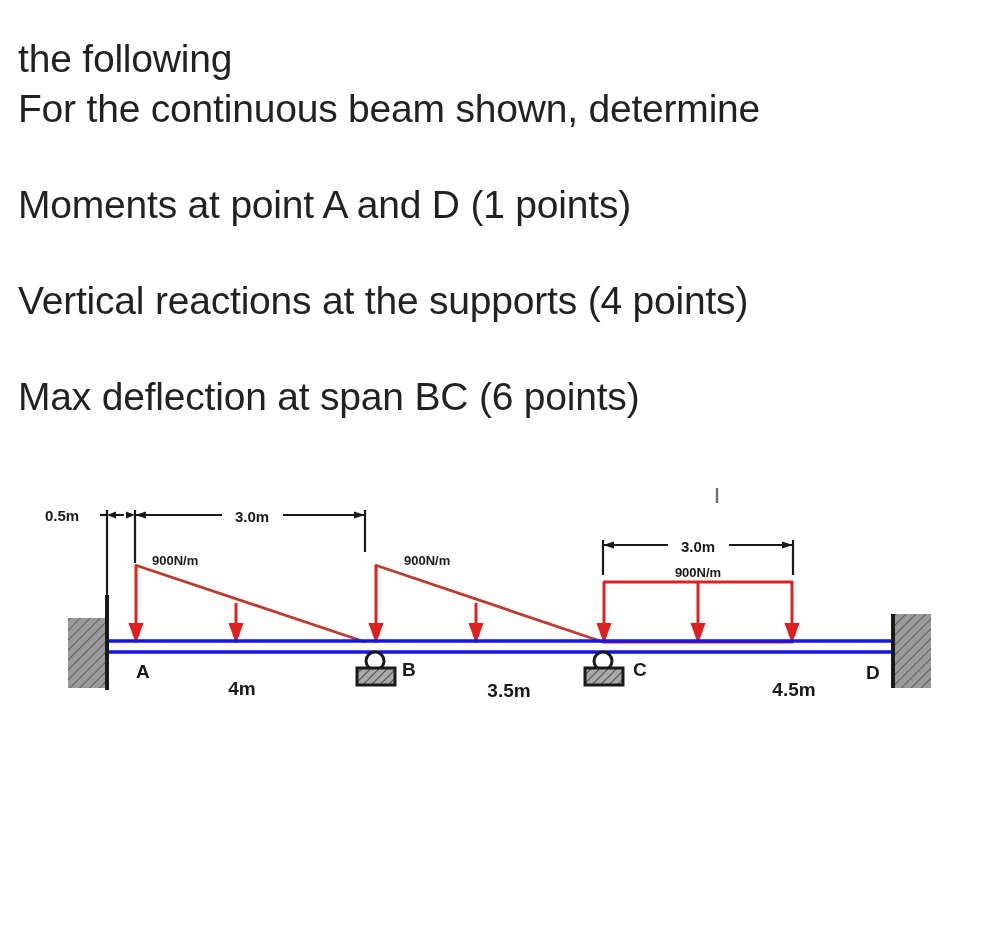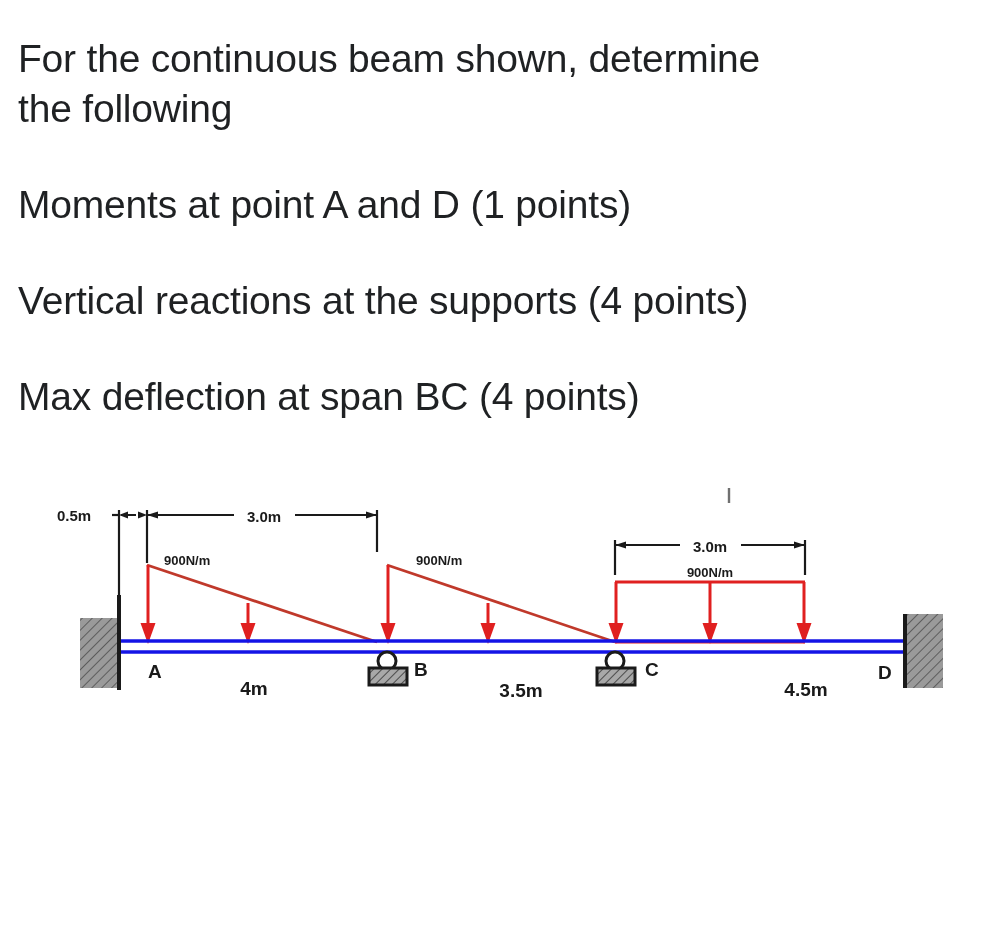--- a/index.html
+++ b/index.html
@@ -35,21 +35,21 @@
     font-weight: 400;
     letter-spacing: -0.2px;
     white-space: pre;
   }
   .q-para { margin-bottom: 46px; }
   .q-para:last-child { margin-bottom: 0; }
 
   
   #figure {
     position: absolute;
-    left: 12px;
+    left: 0;
     top: 470px;
     width: 957px;
     height: 250px;
     text-align: center;
   }
   #figure svg { display: block; }
   .fig-text {
     font-family: "Liberation Sans", sans-serif;
     font-weight: bold;
     fill: #1a1a1a;
@@ -60,34 +60,34 @@
   .span-label { font-size: 19px; }
 </style>
 </head>
 <body>
 
 <div id="page">
 
   <div id="question-text">
 
     <div class="q-para">
+      <div class="q-line">the following</div>
       <div class="q-line">For the continuous beam shown, determine</div>
-      <div class="q-line">the following</div>
     </div>
 
     <div class="q-para">
       <div class="q-line">Moments at point A and D (1 points)</div>
     </div>
 
     <div class="q-para">
       <div class="q-line">Vertical reactions at the supports (4 points)</div>
     </div>
 
     <div class="q-para">
-      <div class="q-line">Max deflection at span BC (4 points)</div>
+      <div class="q-line">Max deflection at span BC (6 points)</div>
     </div>
 
   </div>
 
   <div id="figure">
     <svg width="987" height="250" viewBox="0 0 987 250" xmlns="http://www.w3.org/2000/svg">
 
       <defs>
 
         <pattern id="hatchWall" patternUnits="userSpaceOnUse" width="7" height="7" patternTransform="rotate(45)">

